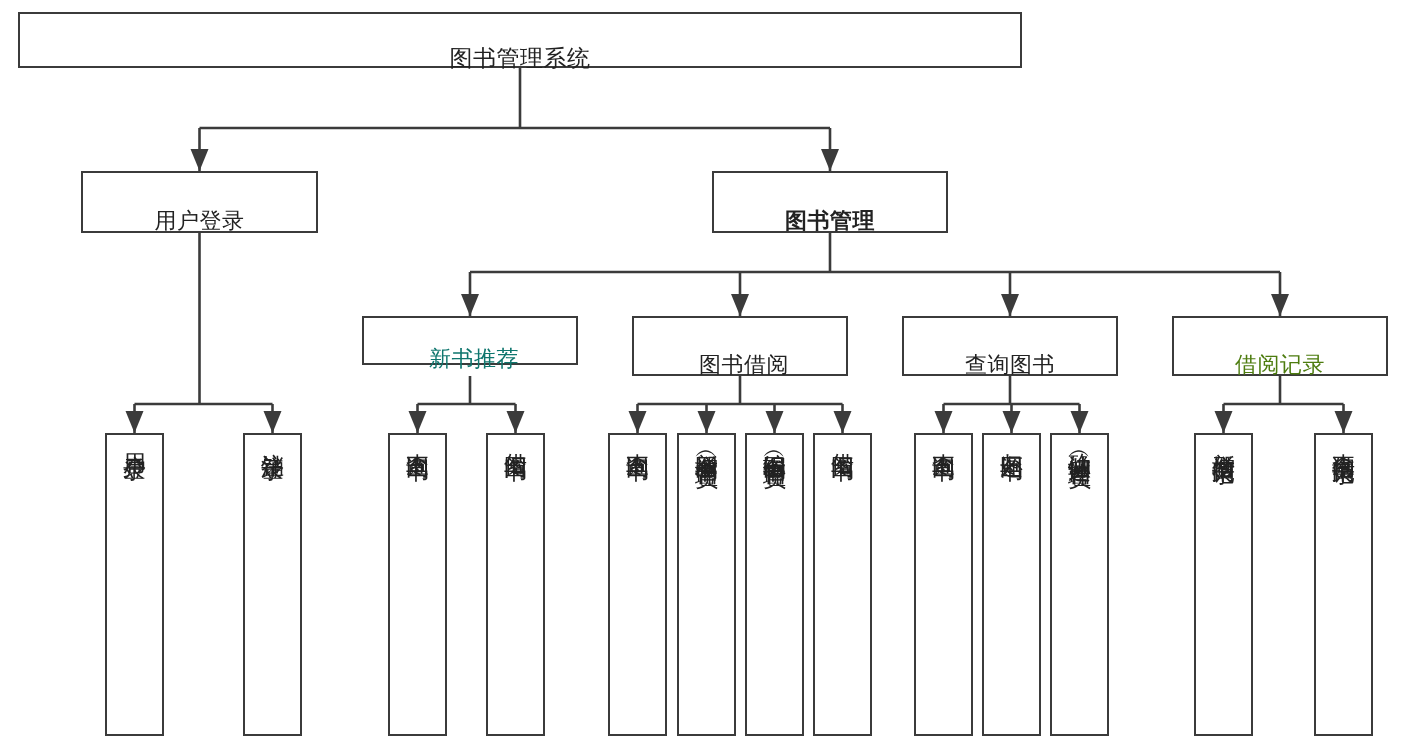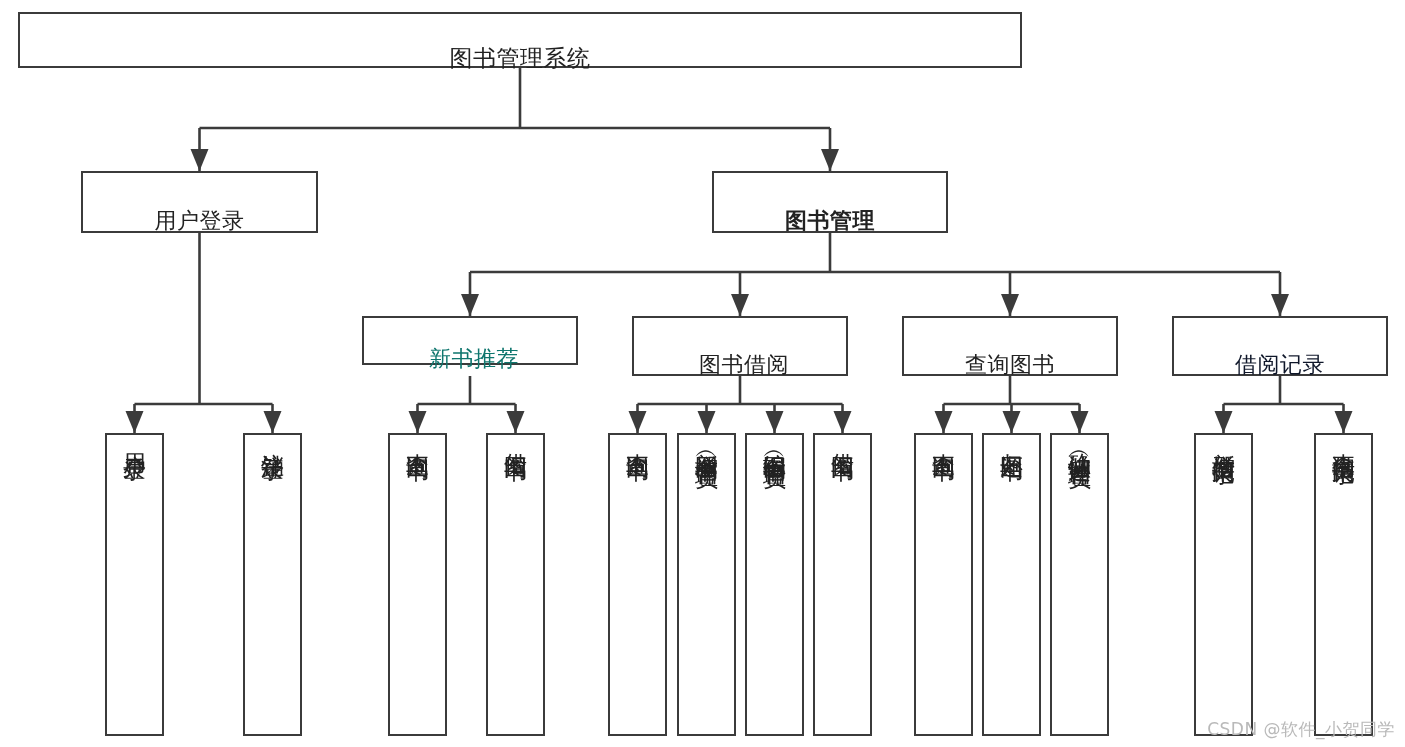--- a/index.html
+++ b/index.html
@@ -143,21 +143,21 @@
       </div>
       <div class="node horizontal" style="left: 362px; top: 316px; width: 216px; height: 49px; border-color: rgb(59, 59, 59); color: #0f766e; padding-left: 8px;">
         <span class="label">新书推荐</span>
       </div>
       <div class="node horizontal" style="left: 632px; top: 316px; width: 216px; height: 60px; border-color: rgb(59, 59, 59); color: rgb(34, 34, 34); padding-left: 8px;">
         <span class="label">图书借阅</span>
       </div>
       <div class="node horizontal" style="left: 902px; top: 316px; width: 216px; height: 60px; border-color: rgb(59, 59, 59); color: rgb(34, 34, 34);">
         <span class="label">查询图书</span>
       </div>
-      <div class="node horizontal" style="left: 1172px; top: 316px; width: 216px; height: 60px; border-color: rgb(59, 59, 59); color: #0f172a;">
+      <div class="node horizontal" style="left: 1172px; top: 316px; width: 216px; height: 60px; border-color: rgb(59, 59, 59); color: #4d7c0f;">
         <span class="label">借阅记录</span>
       </div>
       <div class="node vertical" style="left: 105px; top: 433px; width: 59px; height: 303px; border-color: rgb(59, 59, 59); color: rgb(34, 34, 34);">
         <span class="label">用户登录</span>
       </div>
       <div class="node vertical" style="left: 243px; top: 433px; width: 59px; height: 303px; border-color: rgb(59, 59, 59); color: rgb(34, 34, 34);">
         <span class="label">注销登录</span>
       </div>
       <div class="node vertical" style="left: 388px; top: 433px; width: 59px; height: 303px; border-color: rgb(59, 59, 59); color: rgb(34, 34, 34);">
         <span class="label">查询图书</span>
@@ -186,14 +186,13 @@
       <div class="node vertical" style="left: 1050px; top: 433px; width: 59px; height: 303px; border-color: rgb(59, 59, 59); color: rgb(34, 34, 34);">
         <span class="label">确认归还（管理员）</span>
       </div>
       <div class="node vertical" style="left: 1194px; top: 433px; width: 59px; height: 303px; border-color: rgb(59, 59, 59); color: rgb(34, 34, 34);">
         <span class="label">新增借阅记录</span>
       </div>
       <div class="node vertical" style="left: 1314px; top: 433px; width: 59px; height: 303px; border-color: rgb(59, 59, 59); color: rgb(34, 34, 34);">
         <span class="label">查询借阅记录</span>
       </div>
     </div>
-  <div id="watermark">CSDN @软件_小贺同学</div>
 </div>
 
 </body></html>

